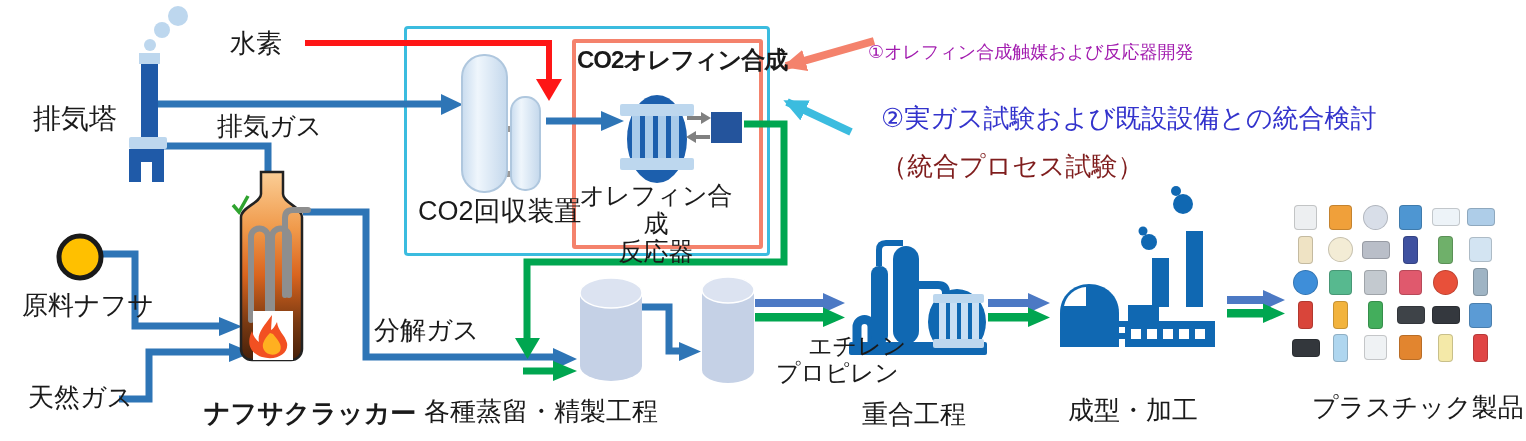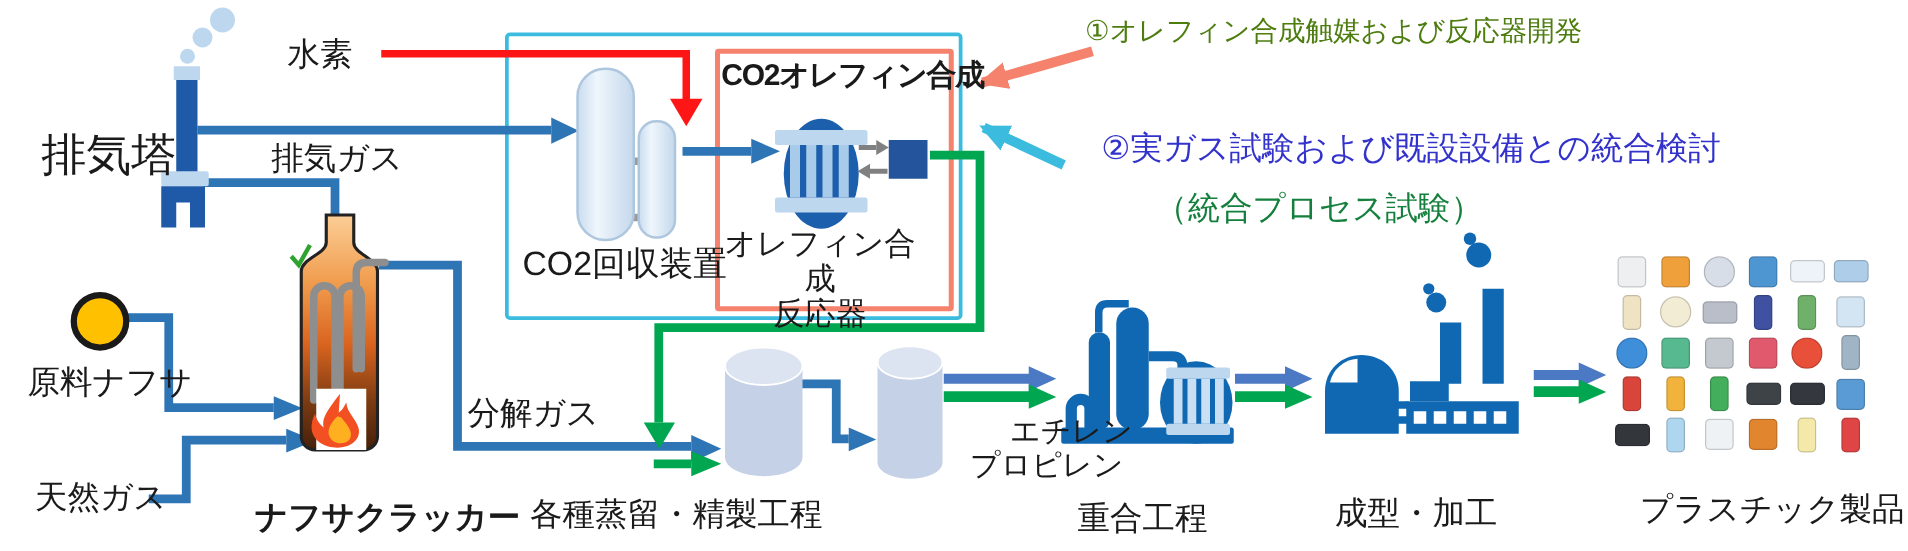--- a/index.html
+++ b/index.html
@@ -1,30 +1,30 @@
 <!DOCTYPE html>
 <html><head>
 <meta charset="utf-8">
 <style>
   html,body{margin:0;padding:0;background:#fff;}
   #canvas{position:relative;width:1526px;height:441px;background:#fff;overflow:hidden;
           font-family:"Liberation Sans","DejaVu Sans",sans-serif;color:#1a1a1a;}
   .lbl{position:absolute;white-space:nowrap;font-size:26px;line-height:1.15;color:#1a1a1a;}
   .lbl.small{font-size:24px;}
-  .lbl.big{font-size:36px;}
+  .lbl.big{font-size:28px;}
   #svgLayer{position:absolute;left:0;top:0;z-index:3;}
   .box{position:absolute;background:transparent;z-index:2;}
   #cyanBox{left:404px;top:26px;width:360px;height:224px;border:3px solid #3bbcdf;border-radius:4px;}
   #orangeBox{left:572px;top:39px;width:183px;height:202px;border:4px solid #f4826c;border-radius:3px;}
   .txt{position:absolute;z-index:5;}
   #boxTitle{left:577px;top:44px;font-size:24px;font-weight:bold;letter-spacing:-1px;}
   #reactorLbl{left:570px;top:181px;width:172px;text-align:center;font-size:25px;line-height:28px;}
-  #note1{left:868px;top:10px;font-size:22px;color:#4d7c0f;}
+  #note1{left:868px;top:40px;font-size:18px;color:#a21caf;}
   #note2a{left:881px;top:101px;font-size:26px;color:#3333cc;}
-  #note2b{left:924px;top:149px;font-size:26px;color:#15803d;}
+  #note2b{left:881px;top:149px;font-size:26px;color:#7f1d1d;}
   
   #collage{position:absolute;left:1288px;top:201px;width:210px;height:163px;z-index:4;
            display:grid;grid-template-columns:repeat(6,1fr);grid-auto-rows:1fr;
            justify-items:center;align-items:center;}
   .pitem{border:1px solid rgba(0,0,0,.18);box-sizing:border-box;}
   .pitem.rect{width:23px;height:25px;border-radius:4px;}
   .pitem.circle{width:25px;height:25px;border-radius:50%;}
   .pitem.tall{width:15px;height:28px;border-radius:4px;}
   .pitem.wide{width:28px;height:18px;border-radius:4px;}
 </style>

